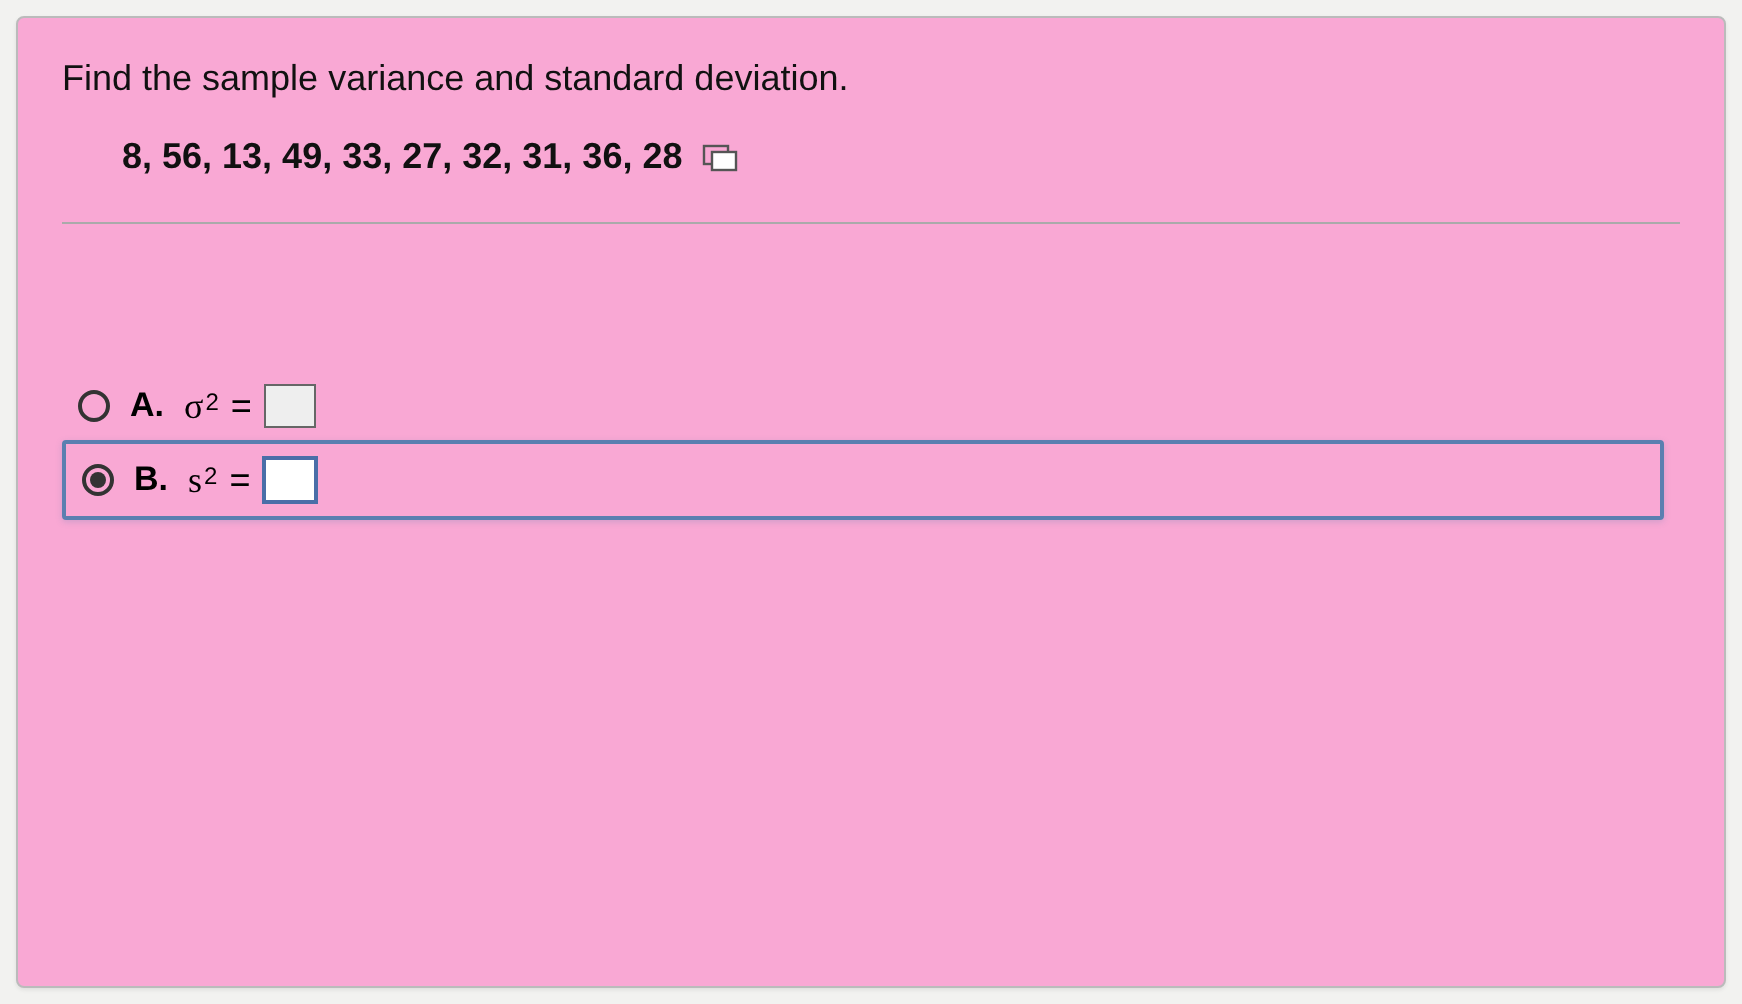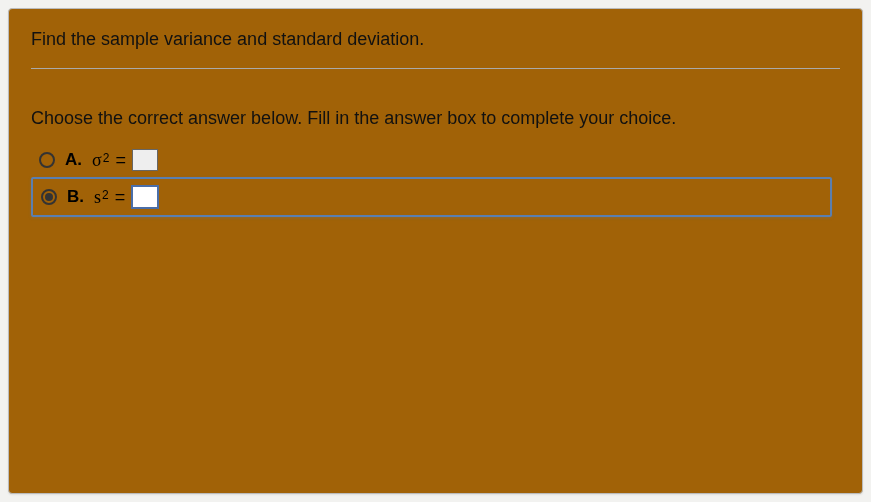--- a/index.html
+++ b/index.html
@@ -4,21 +4,21 @@
   <style>
     * { box-sizing: border-box; margin: 0; padding: 0; }
     body {
       font-family: Arial, Helvetica, sans-serif;
       background: #f2f2f0;
       width: 871px;
       height: 502px;
       overflow: hidden;
     }
     .page {
-      background: #a16207;
+      background: #f9a8d4;
       border: 1px solid #bbb;
       border-radius: 4px;
       margin: 8px;
       width: 855px;
       height: 486px;
       padding: 20px 22px;
       box-shadow: 0 1px 2px rgba(0,0,0,0.08);
     }
     .question-text {
       font-size: 18px;
@@ -119,25 +119,34 @@
       height: 24px;
     }
   </style>
 </head>
 <body>
 
 <div class="page">
 
   <div class="question-text">Find the sample variance and standard deviation.</div>
 
+  <div class="data-line">
+    <span>8, 56, 13, 49, 33, 27, 32, 31, 36, 28</span>
+    <span class="popup-icon">
+      <svg width="18" height="14" viewBox="0 0 18 14">
+        <rect x="1" y="1" width="12" height="9" fill="none" stroke="#555" stroke-width="1.2"></rect>
+        <rect x="5" y="4" width="12" height="9" fill="#fff" stroke="#555" stroke-width="1.2"></rect>
+      </svg>
+    </span>
+  </div>
 
   <hr class="hr">
 
   <div class="prompt">
-    <span>Choose the correct answer below. Fill in the answer box to complete your choice.</span><br>
+    <br>
   </div>
 
   <div class="choice-row">
     <span class="radio"></span>
     <span class="choice-label">A.</span>
     <span class="formula">
       <span class="var">σ</span>
         <span class="sup">2</span>
       <span class="eq">=</span>
       <span class="answer-box"></span>

